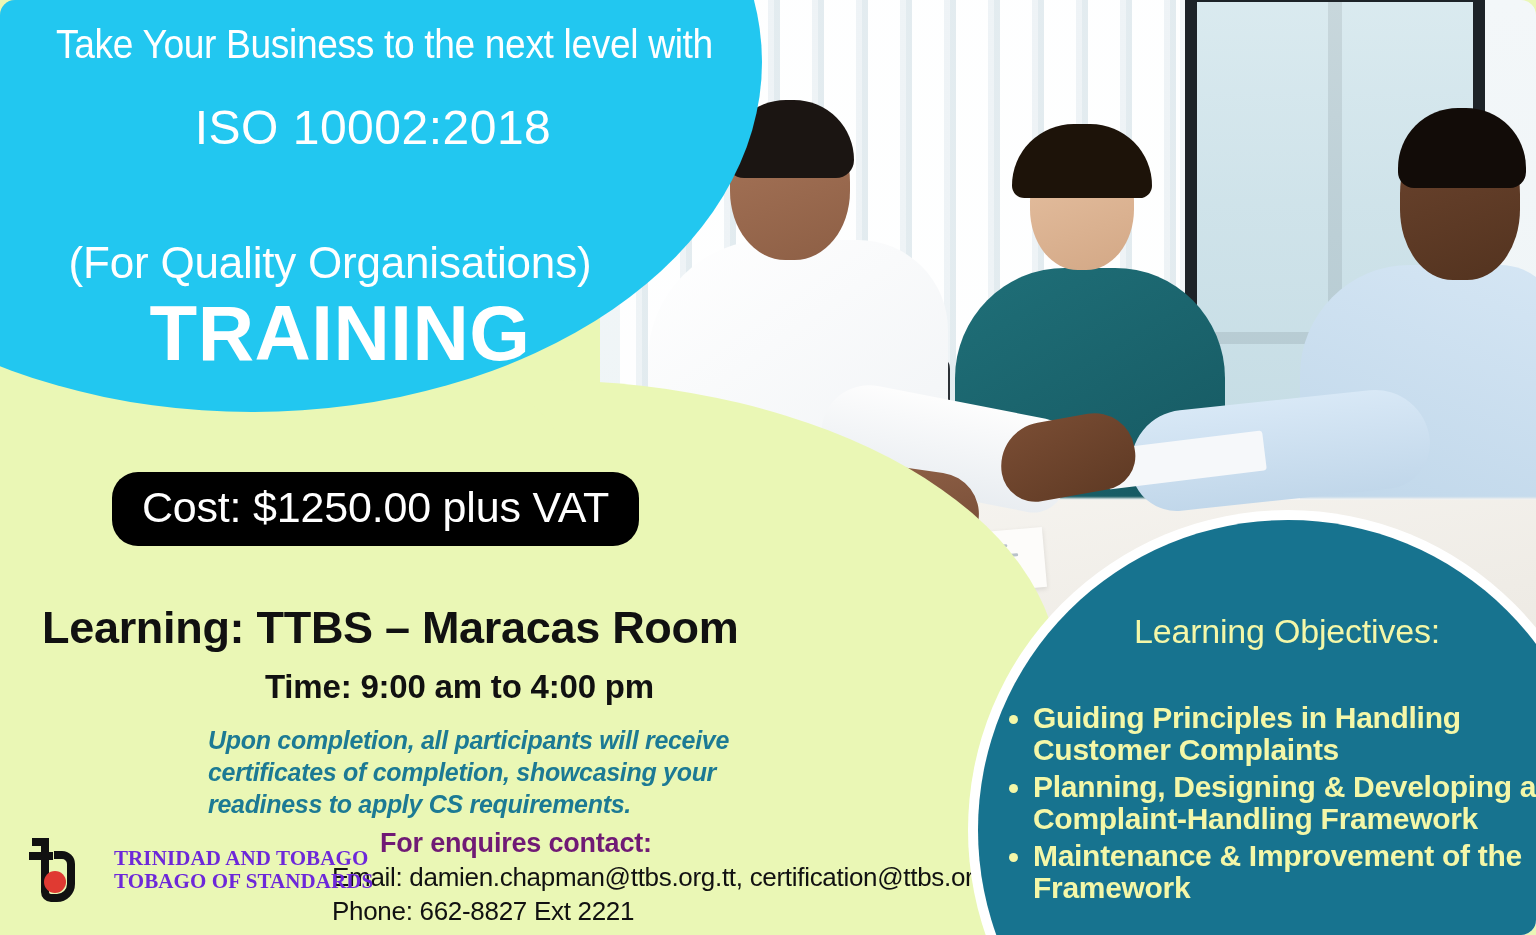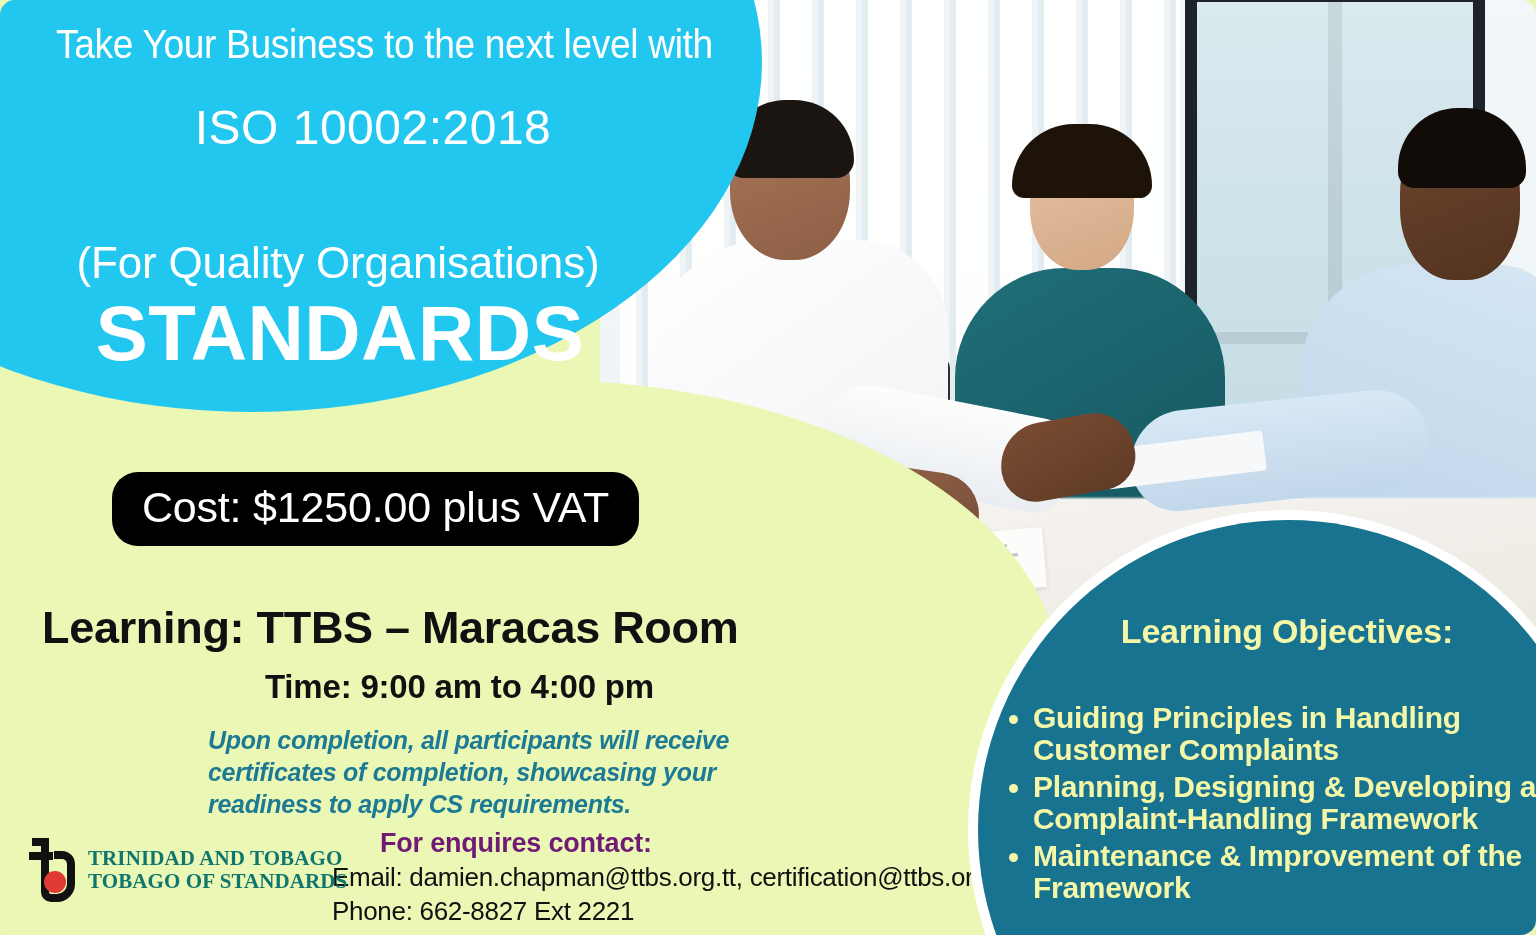--- a/index.html
+++ b/index.html
@@ -169,21 +169,21 @@
     position:absolute;left:0;top:100px;width:660px;text-align:center;
     font-size:48px;font-weight:400;color:#ffffff;letter-spacing:.5px;margin-left:43px;
   }
   .cs-line{
     position:absolute;left:0;top:150px;width:690px;text-align:center;
     font-size:52px;font-weight:bold;color:#ffffff;line-height:1.06;
     letter-spacing:-.3px;
   }
   .forquality{
     position:absolute;left:0;top:238px;width:660px;text-align:center;
-    font-size:44px;font-weight:400;color:#ffffff;letter-spacing:-.2px;padding-left:8px;
+    font-size:44px;font-weight:400;color:#ffffff;letter-spacing:-.2px;
   }
   .training{
     position:absolute;left:0;top:288px;width:680px;text-align:center;
     font-size:78px;font-weight:bold;color:#ffffff;letter-spacing:.5px;
   }
 
   .cost-badge{
     position:absolute;left:112px;top:472px;
     background:#000000;border-radius:26px;
     padding:11px 30px 14px 30px;
@@ -227,28 +227,28 @@
     font-family:"Liberation Sans Narrow","Liberation Sans",sans-serif;
     font-size:26px;font-weight:400;color:#111;letter-spacing:-.3px;
     white-space:nowrap;margin-top:3px;
   }
 
   
   .logo{position:absolute;left:26px;top:838px;display:flex;align-items:center;gap:8px;}
   .logo-mark{position:relative;width:54px;height:64px;flex:0 0 auto;}
   .logo-text{
     font-family:"Liberation Serif",serif;
-    font-size:21px;font-weight:bold;color:#0f766e;line-height:1.08;letter-spacing:.1px;
+    font-size:21px;font-weight:bold;color:#6d28d9;line-height:1.08;letter-spacing:.1px;margin-left:26px;
   }
 
   
   .lo-title{
     position:absolute;left:1052px;top:612px;width:470px;text-align:center;
     font-family:"Liberation Sans Narrow","Liberation Sans",sans-serif;
-    font-size:34px;font-weight:bold;color:#F4F7A8;letter-spacing:-.2px;
+    font-size:34px;font-weight:normal;color:#F4F7A8;letter-spacing:-.2px;
   }
   .lo-list{
     position:absolute;left:985px;top:690px;width:545px;
     margin:12px;padding:0;list-style:none;
   }
   .lo-list li{
     position:relative;padding-left:36px;margin-bottom:4px;
     font-family:"Liberation Sans Narrow","Liberation Sans",sans-serif;
     font-size:30px;font-weight:bold;color:#F4F7A8;line-height:1.08;letter-spacing:-.3px;
   }
@@ -314,21 +314,21 @@
   <div class="green-panel"></div>
   <div class="green-wedge"></div>
 
   <div class="cyan-shadow"></div>
   <div class="cyan-circle"></div>
 
   <div class="cyan-inner">
     <div class="hero-sub">Take Your Business to the next level with</div>
     <div class="iso-line">ISO 10002:2018</div>
     <div class="forquality">(For Quality Organisations)</div>
-    <div class="training">STANDARDS</div>
+    <div class="training">TRAINING</div>
   </div>
 
   <div class="cost-badge">
     <span>Cost: $1250.00 plus VAT</span>
   </div>
 
   <div class="loc-line">Learning: TTBS – Maracas Room</div>
   <div class="time-line">Time: 9:00 am to 4:00 pm</div>
   <div class="note">Upon completion, all participants will receive certificates of completion, showcasing your readiness to apply CS requirements.</div>
 

